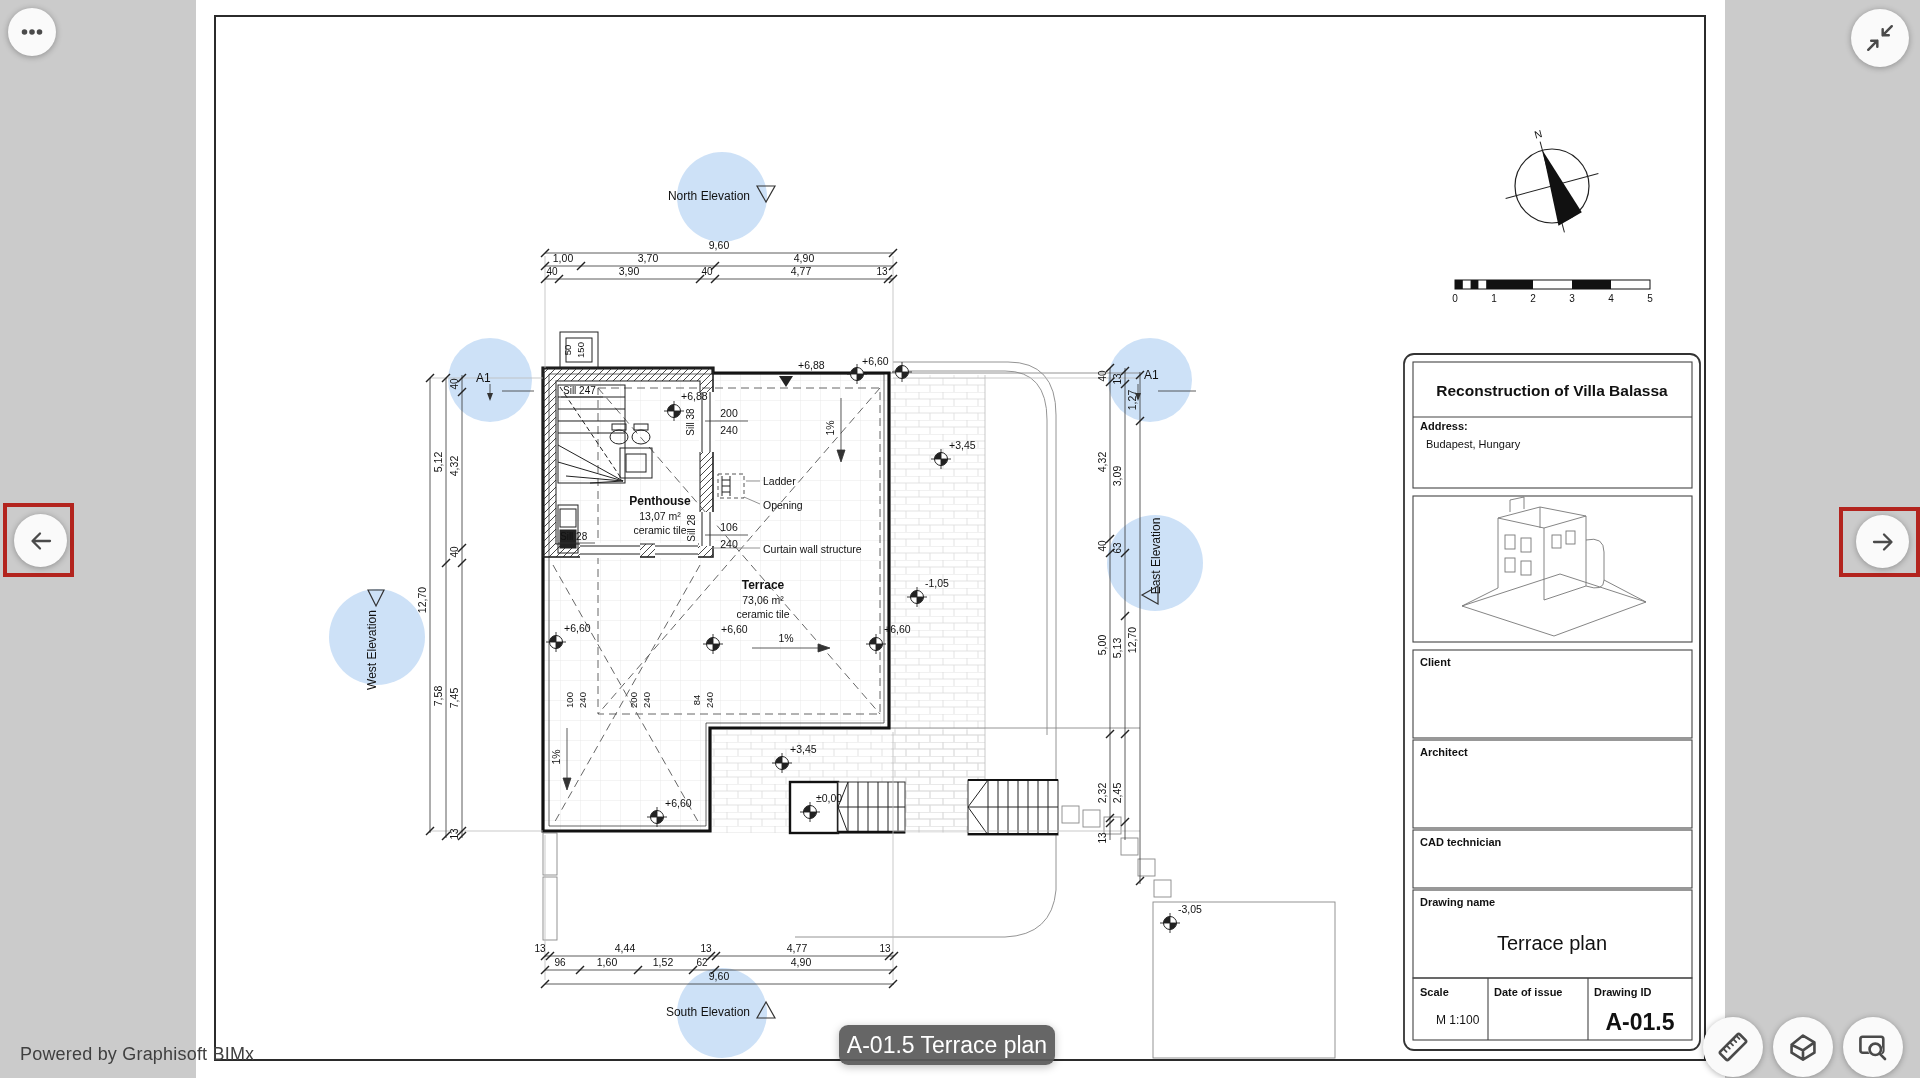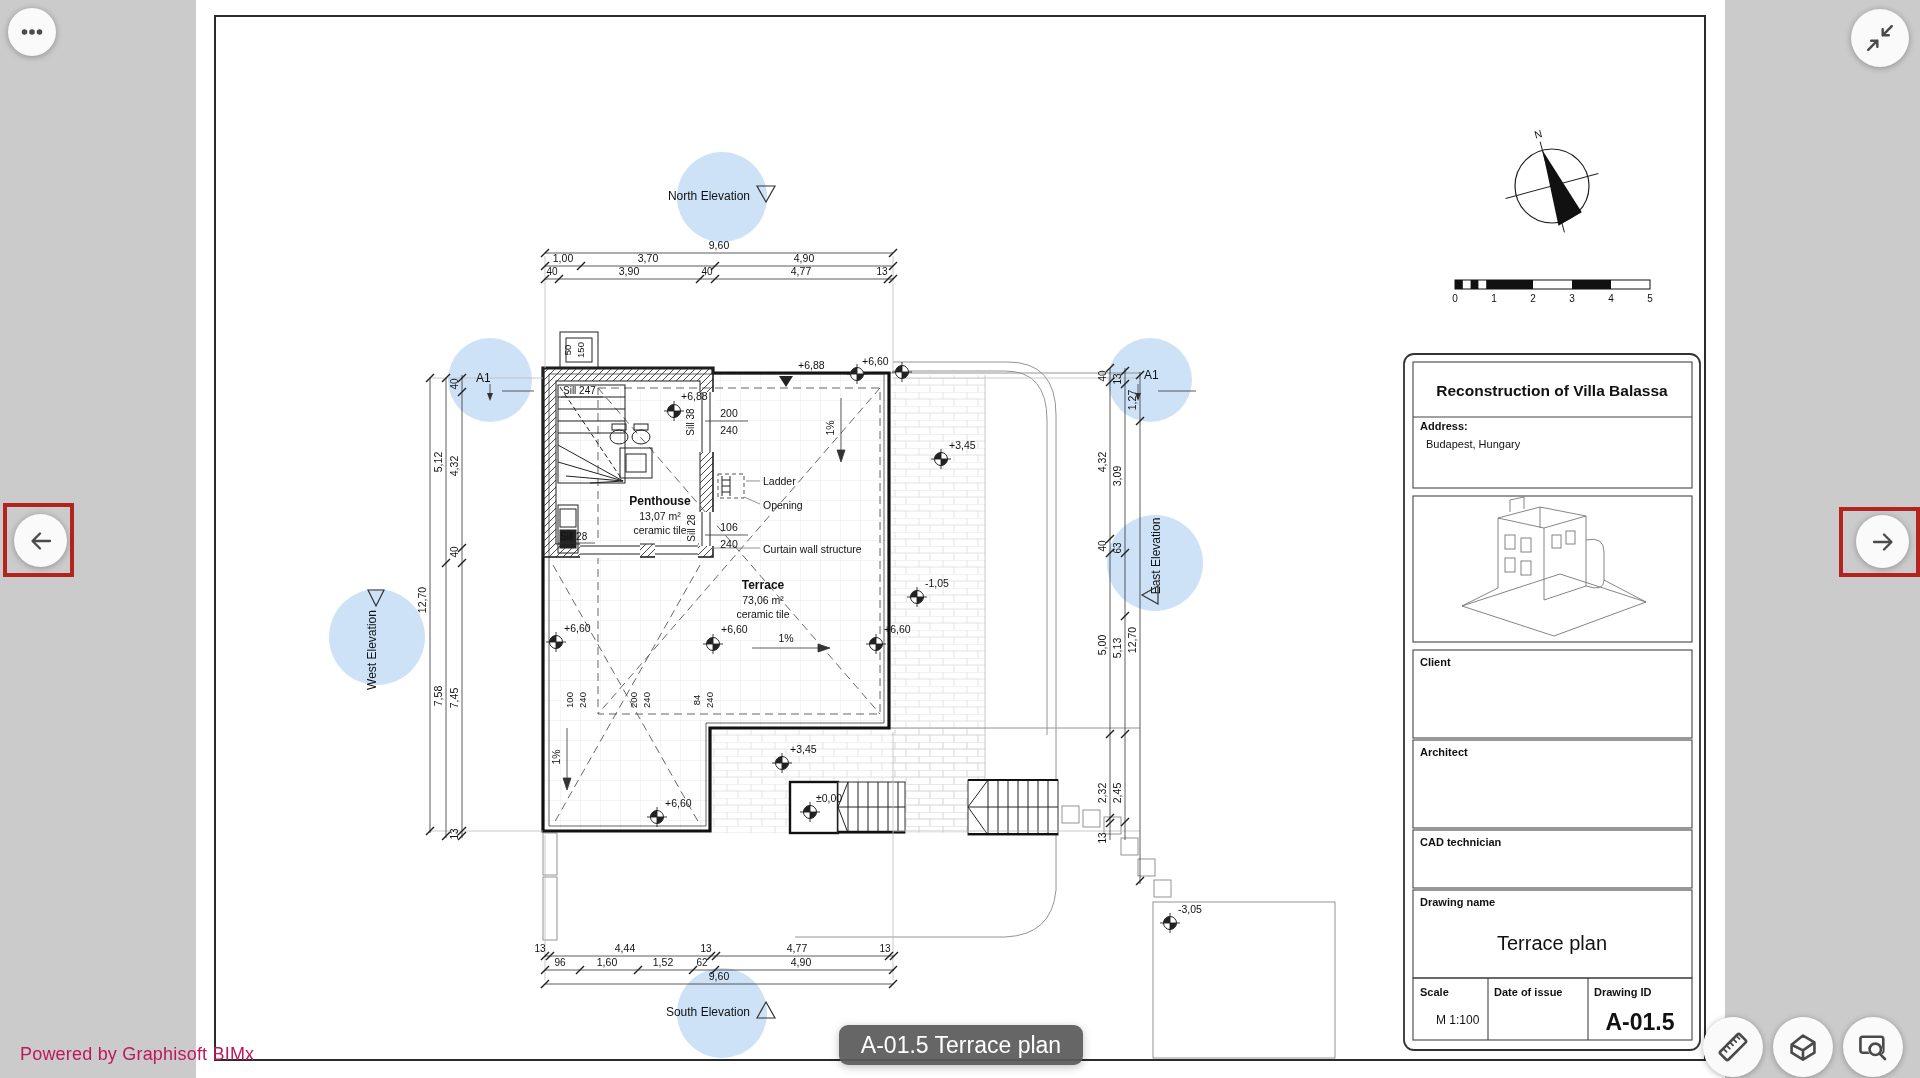--- a/index.html
+++ b/index.html
@@ -4,24 +4,24 @@
 <style>
   html,body{margin:0;padding:0;width:1920px;height:1078px;overflow:hidden;
     background:#cbcbcb;font-family:"Liberation Sans",sans-serif;}
   .viewport{position:absolute;left:196px;top:0;width:1529px;height:1078px;background:#ffffff;}
   .drawing-svg{position:absolute;left:0;top:0;}
   
   .fbtn{position:absolute;border-radius:50%;background:#fafafa;
     box-shadow:0 1px 6px rgba(0,0,0,.30);display:flex;align-items:center;justify-content:center;cursor:pointer;}
   .fbtn svg{stroke:#4a4a4a;fill:none;stroke-width:2.3;stroke-linecap:round;stroke-linejoin:round;}
   .hlbox{position:absolute;border:4px solid #b3241e;box-sizing:border-box;}
-  .tooltip{position:absolute;left:839px;top:1025px;width:244px;height:40px;line-height:40px;
+  .tooltip{position:absolute;left:839px;top:1025px;width:216px;height:40px;line-height:40px;
     background:rgba(90,90,90,.93);color:#fff;font-size:23px;text-align:center;border-radius:9px;
     box-shadow:0 2px 8px rgba(0,0,0,.25);}
-  .powered{position:absolute;left:20px;top:1044px;font-size:18px;color:#be185d;letter-spacing:.2px;}
+  .powered{position:absolute;left:20px;top:1044px;font-size:18px;color:#404040;letter-spacing:.2px;}
   
   .ln{stroke:#222;stroke-width:1;fill:none}
   .ln2{stroke:#222;stroke-width:1.6;fill:none}
   .thk{stroke:#111;stroke-width:3.2;fill:none}
   .thin{stroke:#888;stroke-width:.9;fill:none}
   .vthin{stroke:#bbb;stroke-width:.8;fill:none}
   .dsh{stroke:#555;stroke-width:.9;fill:none;stroke-dasharray:8 5}
   .dsh2{stroke:#555;stroke-width:1;fill:none;stroke-dasharray:4 3}
   .dim{stroke:#333;stroke-width:.8;fill:none}
   .hs{fill:#c9def6;opacity:.92}

